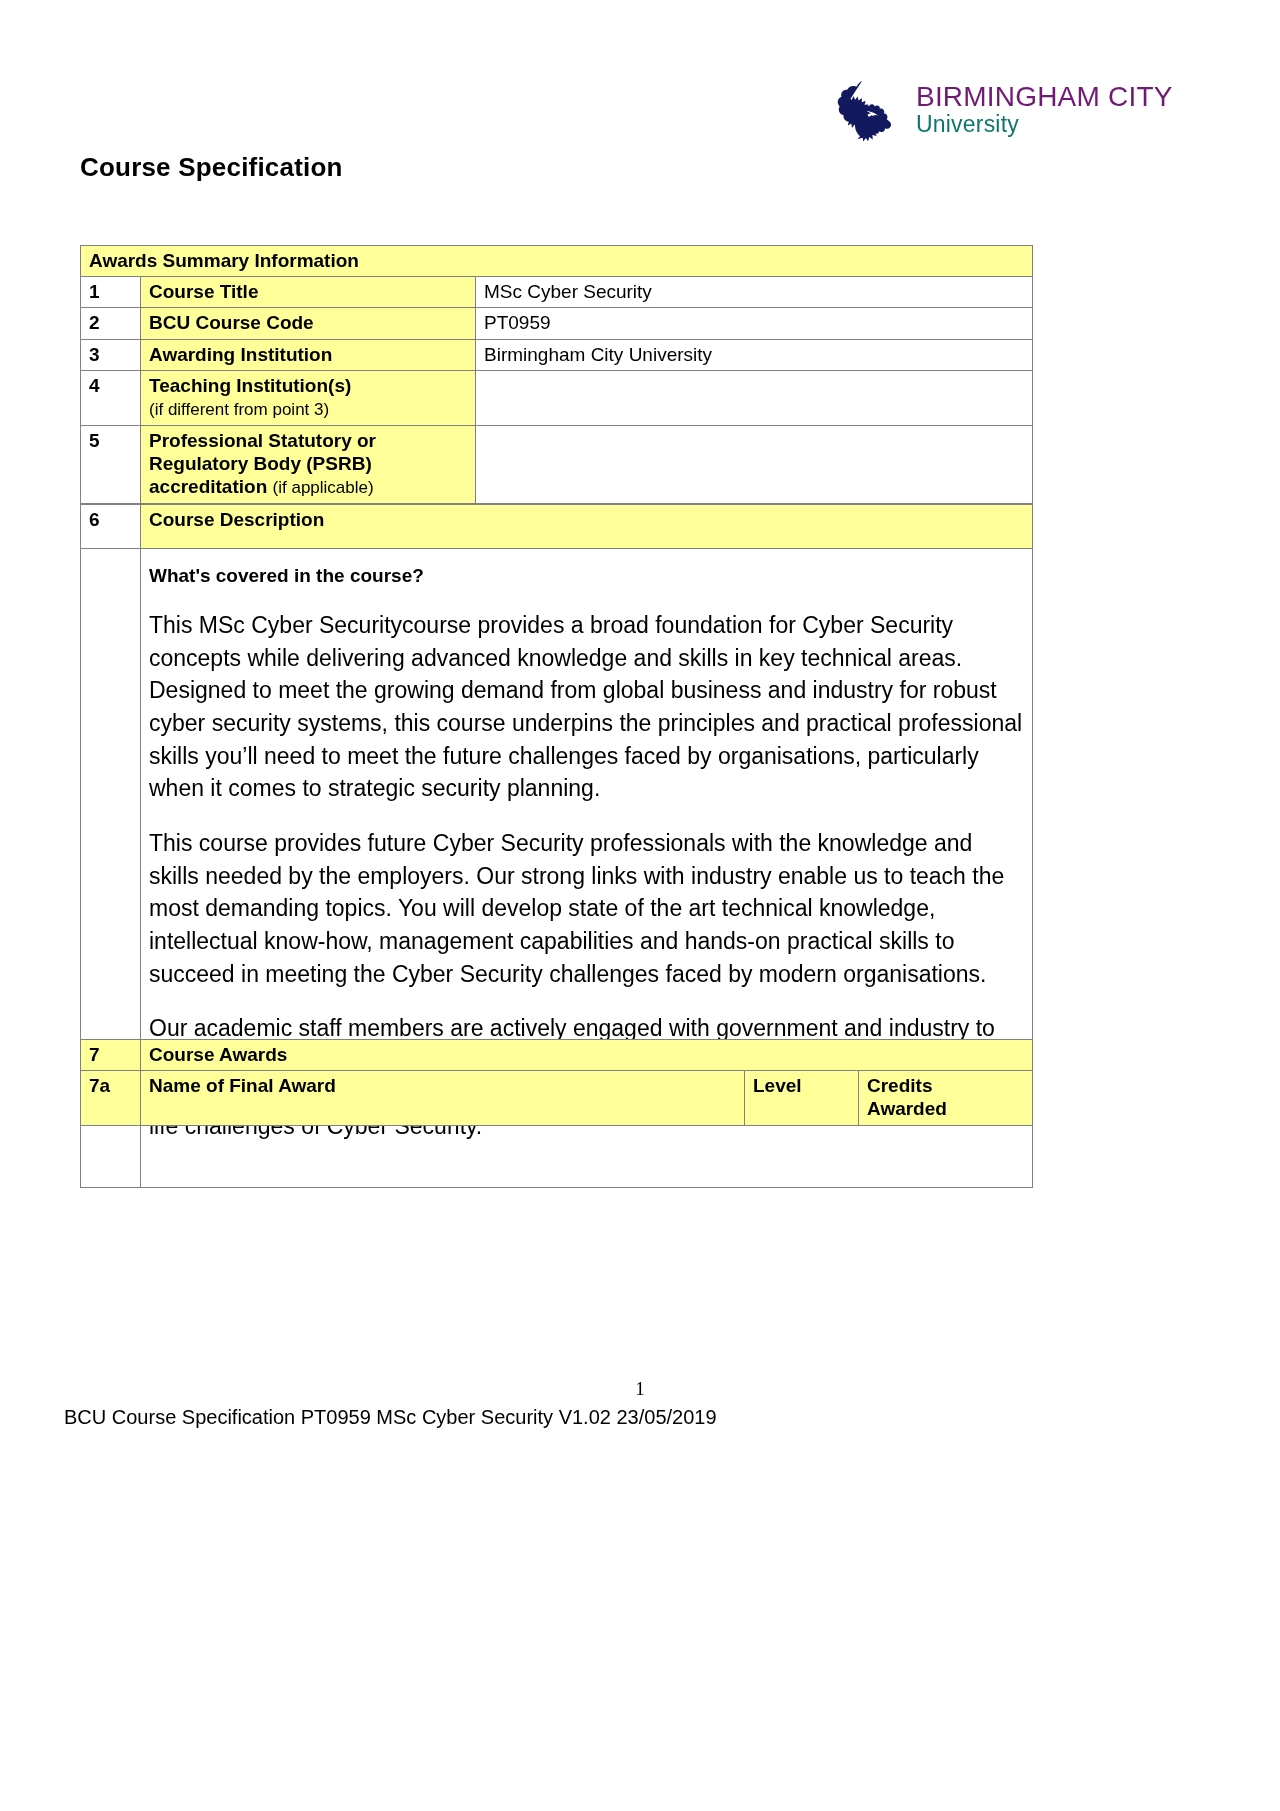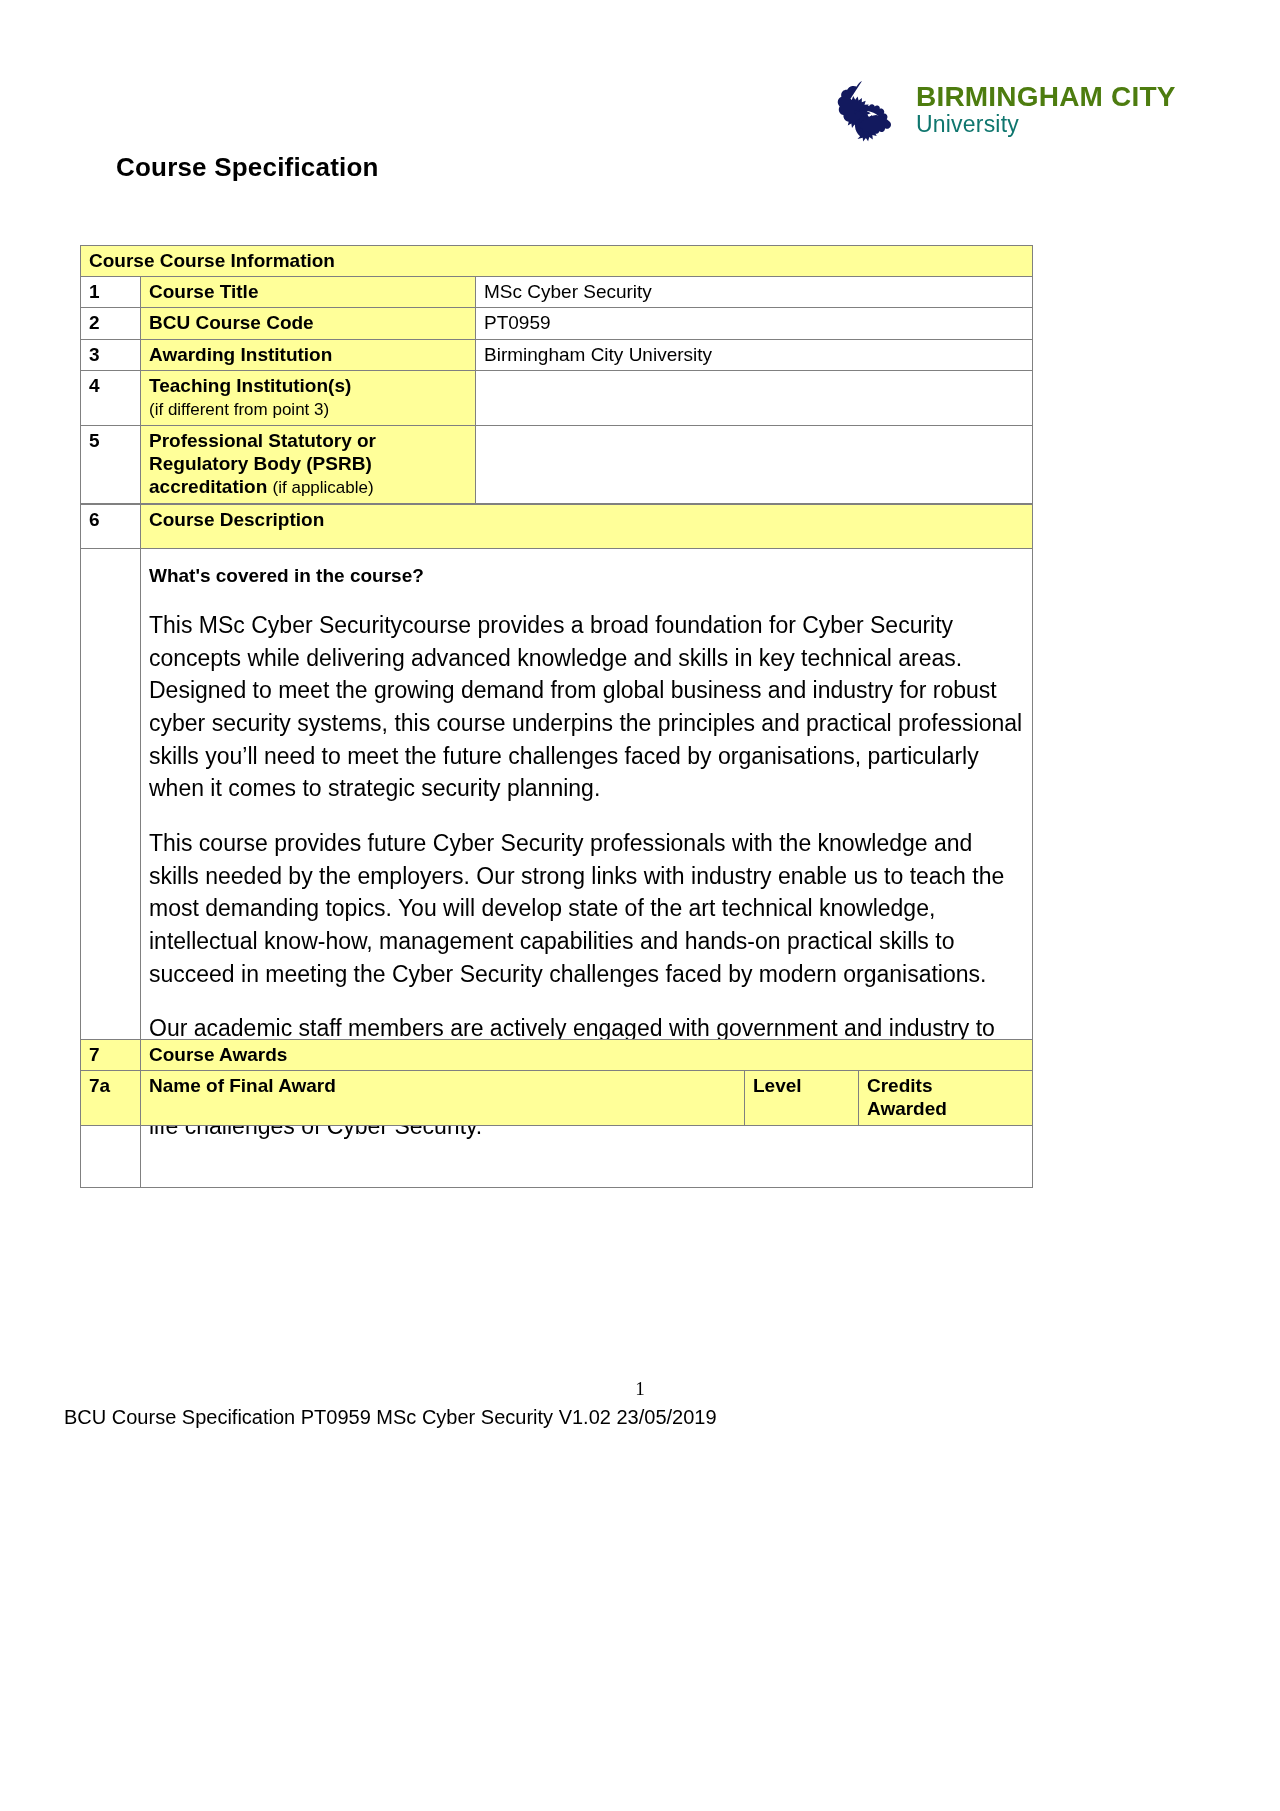--- a/index.html
+++ b/index.html
@@ -42,42 +42,41 @@
   }
   .logo-text {
     display: flex;
     flex-direction: column;
     justify-content: center;
     line-height: 1.0;
   }
   .logo-title {
     font-family: "Liberation Sans", sans-serif;
     font-size: 28px;
-    font-weight: bold;
-    color: #4d7c0f;
+    font-weight: normal;
+    color: #701a75;
     letter-spacing: 0.2px;
   }
   .logo-sub {
     font-family: "Liberation Sans", sans-serif;
     font-size: 23px;
     font-weight: normal;
     color: #0f766e;
     margin-top: 2px;
     letter-spacing: 0.2px;
   }
 
   
   .doc-title {
     position: absolute;
     top: 152px;
     left: 80px;
     font-size: 26px;
     font-weight: bold;
     letter-spacing: 0.2px;
-    margin-left: 36px;
   }
 
   
   table.doc-table {
     border-collapse: collapse;
     table-layout: fixed;
     font-size: 19px;
   }
   table.doc-table td {
     border: 1px solid #808080;
@@ -170,21 +169,21 @@
   <div class="doc-title">Course Specification</div>
 
   <table class="doc-table table-summary">
     <colgroup>
       <col style="width:60px">
       <col style="width:335px">
       <col style="width:557px">
     </colgroup>
     <tbody>
       <tr>
-        <td class="hl b" colspan="3">Course Course Information</td>
+        <td class="hl b" colspan="3">Awards Summary Information</td>
       </tr>
       <tr>
         <td class="num-cell">1</td>
         <td class="hl b">Course Title</td>
         <td>MSc Cyber Security</td>
       </tr>
       <tr>
         <td class="num-cell">2</td>
         <td class="hl b">BCU Course Code</td>
         <td>PT0959</td>

